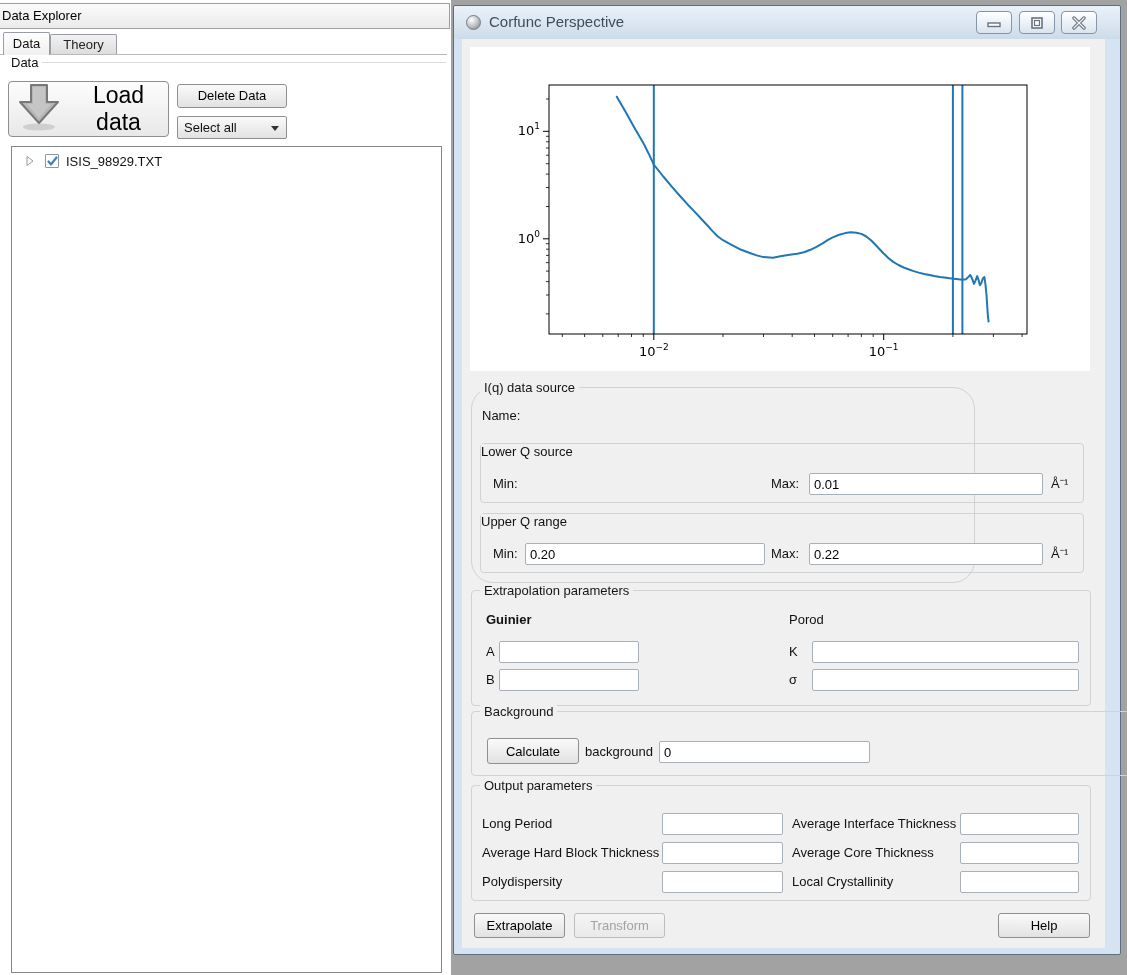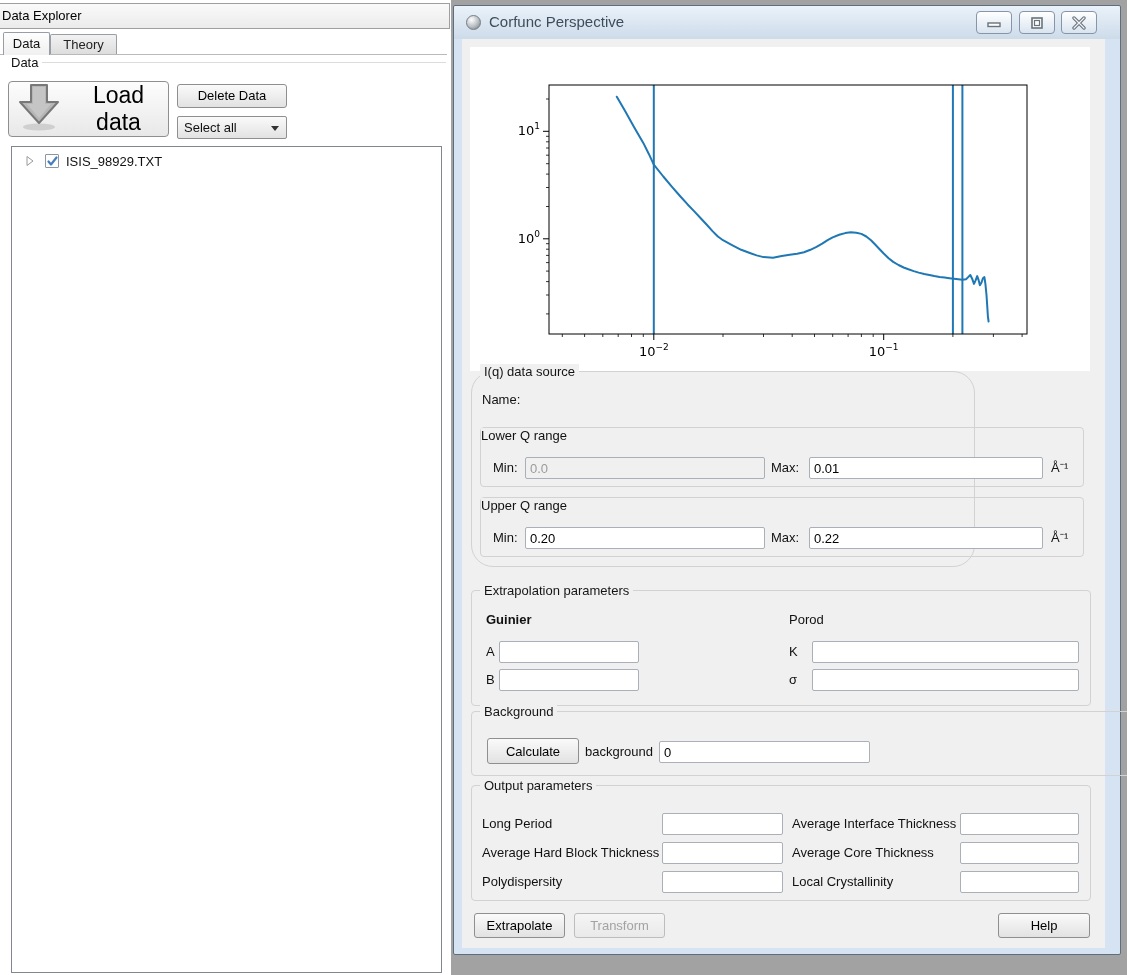--- a/index.html
+++ b/index.html
@@ -53,21 +53,21 @@
   .winbtn { position: absolute; top: 5px; width: 36px; height: 23px;
     background: linear-gradient(#ffffff, #d9e4f0); border: 1px solid #8795a8; border-radius: 4px;
     display: flex; align-items: center; justify-content: center; cursor: pointer; }
   .winbtn.min { left: 522px; } .winbtn.max { left: 565px; } .winbtn.close { left: 607px; }
 
   .content { position: absolute; left: 8px; top: 33px; width: 643px; height: 909px; background: #f0f0f0; }
   .chart-widget { position: absolute; left: 8px; top: 8px; width: 620px; height: 324px; background: #ffffff; }
 
   .groupbox { position: absolute; border: 1px solid #d2d2d2; border-radius: 4px; }
   .groupbox > .gb-title { position: absolute; top: -8px; left: 8px; background: #f0f0f0; padding: 0 4px; color: #151515; }
-  .gb-iq    { left: 9px;  top: 332px; width: 504px; height: 196px; border-radius: 22px; }
+  .gb-iq    { left: 9px;  top: 348px; width: 504px; height: 196px; border-radius: 22px; }
   .gb-lower { left: 8px;  top: 55px;  width: 604px; height: 60px; }
   .gb-upper { left: 8px;  top: 125px; width: 604px; height: 60px; }
   .gb-extrap{ left: 9px;  top: 551px; width: 620px; height: 116px; }
   .gb-bg    { left: 9px;  top: 672px; width: 708px; height: 65px; }
   .gb-out   { left: 9px;  top: 746px; width: 620px; height: 116px; }
   .inner-group { position: absolute; border: 1px solid #d2d2d2; border-radius: 4px; }
   .inner-group > .gb-title { background: #f0f0f0; }
 
   .lbl { position: absolute; color: #111; }
   .field { position: absolute; height: 22px; border: 1px solid #a9b0b8; border-radius: 2px;
@@ -208,23 +208,22 @@
             <path d="M146.8 49.7 L155.1 63.9 L164.0 79.9 L173.3 95.9 L178.7 106.7 L183.8 117.6 L193.3 129.5 L202.0 139.8 L210.0 149.0 L217.4 157.2 L224.3 164.4 L230.7 171.3 L236.8 177.8 L242.5 184.1 L247.9 189.5 L253.0 193.2 L262.5 198.3 L271.2 202.8 L279.2 205.8 L286.6 208.4 L293.5 210.1 L303.0 210.8 L311.7 209.1 L319.7 207.8 L327.1 206.8 L334.0 205.2 L340.4 202.8 L346.5 199.9 L352.2 196.7 L357.6 193.2 L362.7 190.4 L369.2 187.8 L375.2 186.1 L380.9 185.3 L386.3 185.7 L391.4 186.9 L396.3 189.5 L401.0 193.2 L405.4 197.8 L409.6 202.2 L413.7 206.5 L418.6 211.2 L423.2 214.9 L428.5 218.0 L433.6 220.5 L438.4 222.3 L443.7 224.1 L448.7 225.6 L454.2 227.0 L459.4 228.0 L464.3 229.1 L469.6 230.1 L474.6 230.6 L479.4 231.2 L483.9 231.7 L488.3 232.3 L492.4 232.8 L496.0 232.3 L498.2 230.1 L500.3 228.0 L502.4 232.3 L504.0 236.9 L505.6 233.4 L507.2 229.1 L508.7 233.4 L509.9 238.2 L511.4 235.7 L512.9 231.2 L514.4 230.1 L515.4 236.9 L516.5 248.0 L517.2 258.4 L517.9 269.3 L518.6 274.5" fill="none" stroke="#1f77b4" stroke-width="2" stroke-linejoin="round" stroke-linecap="round"></path>
             <rect x="79" y="38" width="478" height="249" fill="none" stroke="#000" stroke-width="1"></rect>
           </svg>
       </div>
 
       <div class="groupbox gb-iq">
         <span class="gb-title">I(q) data source</span>
         <span class="lbl" style="left:10px; top:20px;">Name:</span>
 
         <div class="inner-group gb-lower">
-          <span class="gb-title">Lower Q range</span>
+          <span class="gb-title">Lower Q source</span>
           <span class="lbl" style="left:12px; top:32px;">Min:</span>
-          <input class="field" style="left: 44px; top: 29px; width: 240px;" disabled="" value="0.0">
           <span class="lbl" style="left:290px; top:32px;">Max:</span>
           <input class="field" style="left: 328px; top: 29px; width: 234px;" value="0.01">
           <span class="unit" style="left:570px; top:30px;">Å⁻¹</span>
         </div>
 
         <div class="inner-group gb-upper">
           <span class="gb-title">Upper Q range</span>
           <span class="lbl" style="left:12px; top:32px;">Min:</span>
           <input class="field" style="left: 44px; top: 29px; width: 240px;" value="0.20">
           <span class="lbl" style="left:290px; top:32px;">Max:</span>

